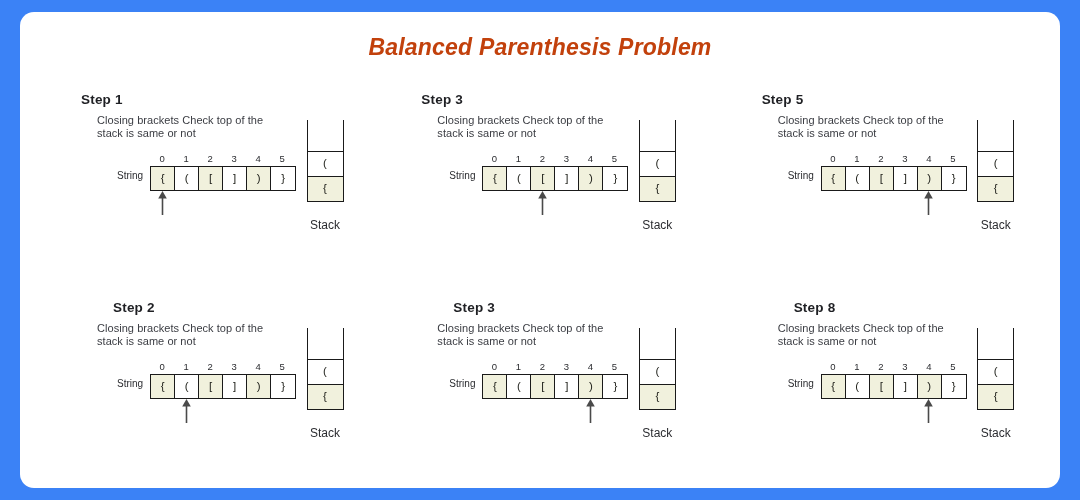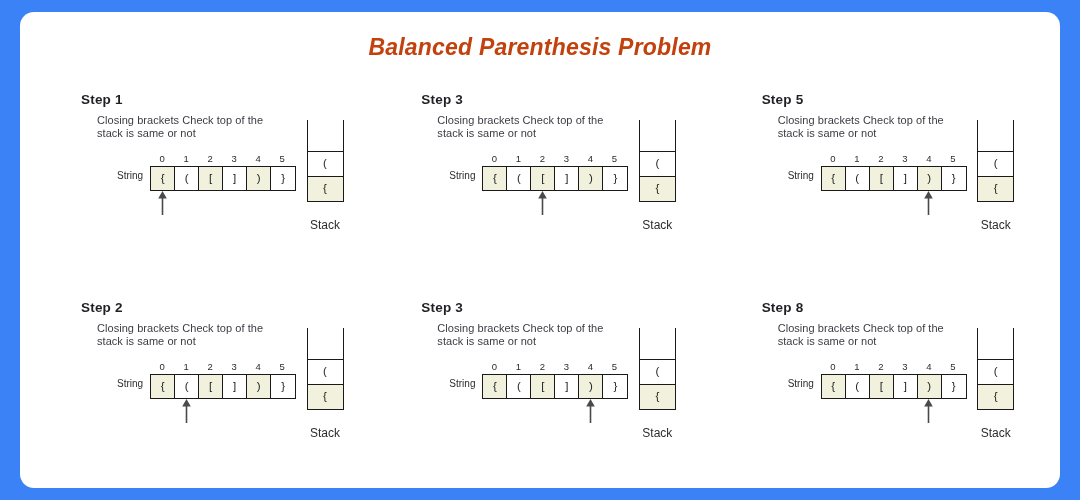--- a/index.html
+++ b/index.html
@@ -189,21 +189,21 @@
     color: #2b2c30;
     margin-top: 16px;
   }
 
   
   .col-2 .string-block { left: 70px; }
   .col-2 .stack-block  { left: 250px; }
   .col-3 .string-block { left: 68px; }
   .col-3 .stack-block  { left: 248px; }
 
-  .row-2 .step-title { top: 22px; }
+  .row-2 .step-title { top: 22px; margin-left: 32px; }
   .row-2 .step-desc  { top: 44px; }
   .row-2 .string-block { top: 82px; }
   .row-2 .stack-block  { top: 50px; }
 </style>
 </head>
 <body>
 
 <div class="card">
 
   <div class="page-title">Balanced Parenthesis Problem</div>

